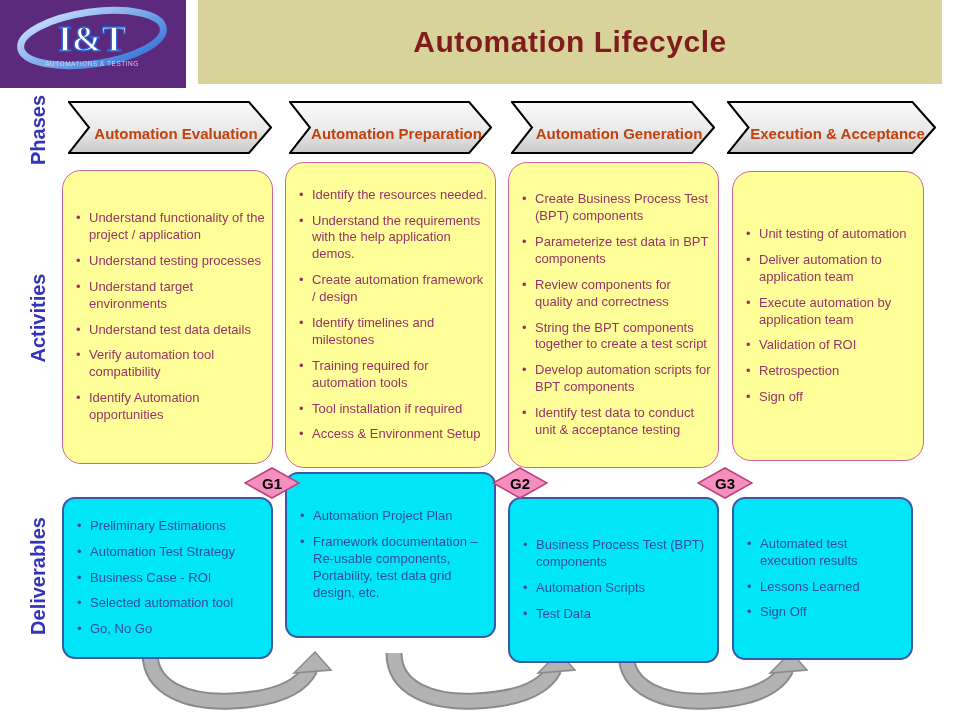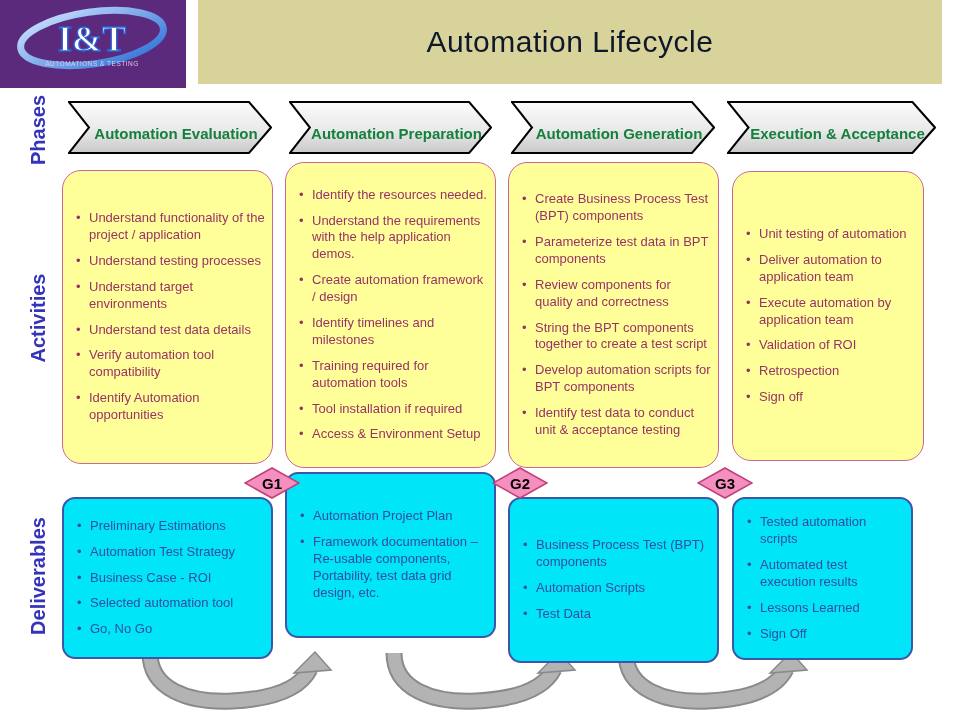--- a/index.html
+++ b/index.html
@@ -3,36 +3,36 @@
 <meta charset="utf-8">
 <style>
   html,body{margin:0;padding:0;background:#fff;}
   .slide{position:relative;width:960px;height:720px;background:#ffffff;overflow:hidden;
          font-family:"Liberation Sans",sans-serif;}
 
   
   .header-purple{position:absolute;left:0;top:0;width:186px;height:88px;background:#5c2a7d;}
   .header-tan{position:absolute;left:198px;top:0;width:744px;height:84px;background:#d8d39b;
               display:flex;align-items:center;justify-content:center;}
-  .title{color:#0f172a;font-size:30px;font-weight:normal;letter-spacing:.5px;}
+  .title{color:#7f1d1d;font-size:30px;font-weight:bold;letter-spacing:.5px;}
 
   .logo{position:absolute;left:8px;top:4px;}
   .logo-text{font-family:"Liberation Serif",serif;font-weight:bold;font-size:36px;
              fill:#ffffff;stroke:#2a5fd0;stroke-width:1.4px;}
   .logo-sub{font-size:6.5px;fill:#d8cce8;letter-spacing:.5px;}
 
   
   .vlabel{position:absolute;left:38px;transform:translate(-50%,-50%) rotate(-90deg);
           color:#3434bb;font-size:20px;font-weight:bold;white-space:nowrap;}
 
   
   .chev{position:absolute;top:101px;height:53px;}
   .chev svg{position:absolute;inset:0;width:100%;height:100%;}
   .chev-label{position:absolute;inset:0;display:flex;align-items:center;justify-content:center;
-              padding-left:16px;padding-right:4px;font-size:15px;font-weight:bold;color:#15803d;
+              padding-left:16px;padding-right:4px;font-size:15px;font-weight:bold;color:#c2410c;
               white-space:nowrap;margin-top:12px;}
 
   
   .box{position:absolute;box-sizing:border-box;display:flex;flex-direction:column;
        justify-content:center;z-index:2;}
   .ybox{background:#ffff99;border:1.6px solid #cc6699;border-radius:19px;}
   .cbox{background:#00e5f7;border:2px solid #3a57a8;border-radius:13px;}
 
   ul.blist{list-style:none;margin:0;padding:8px 6px 8px 13px;}
   ul.blist li{position:relative;padding-left:13px;font-size:13px;line-height:1.3;
@@ -208,20 +208,19 @@
   </div>
   <div class="box cbox" style="left:508px;top:497px;width:211px;height:166px">
     <ul class="blist clist">
         <li>Business Process Test (BPT) components</li>
         <li>Automation Scripts</li>
         <li>Test Data</li>
       </ul>
   </div>
   <div class="box cbox" style="left:732px;top:497px;width:181px;height:163px">
     <ul class="blist clist">
-        <li>Tested automation scripts</li>
         <li>Automated test execution results</li>
         <li>Lessons Learned</li>
         <li>Sign Off</li>
       </ul>
   </div>
 
 </div>
 
 </body></html>

